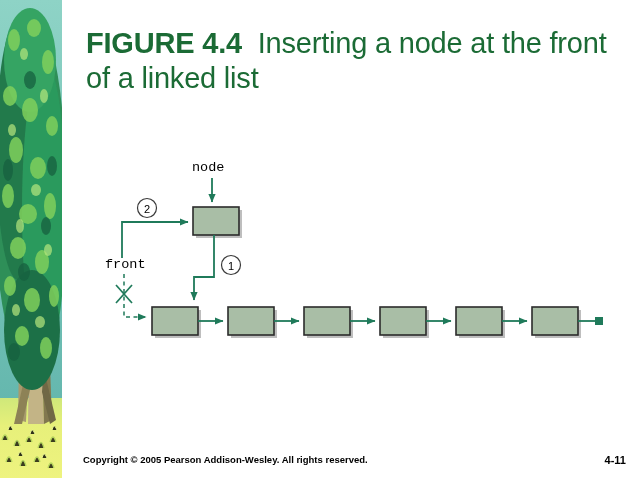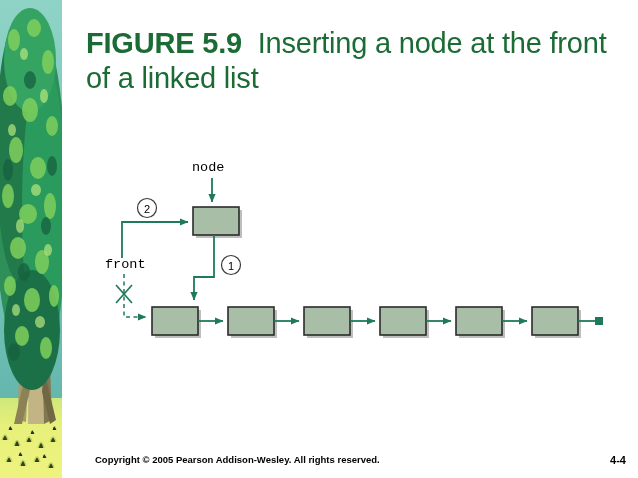--- a/index.html
+++ b/index.html
@@ -55,21 +55,21 @@
     left: 0;
     top: 140px;
     width: 580px;
     height: 230px;
   }
   #diagram svg { display: block; }
 
   
   #footer-copyright {
     position: absolute;
-    left: 33px;
+    left: 21px;
     bottom: 13px;
     font-size: 9.5px;
     font-weight: bold;
     color: #000000;
     white-space: nowrap;
   }
   #footer-pagenum {
     position: absolute;
     right: 12px;
     bottom: 12px;
@@ -175,21 +175,21 @@
       <path d="M52 430 q2 -8 5 0"></path>
       <path d="M18 456 q2 -8 5 0"></path>
       <path d="M42 458 q2 -8 5 0"></path>
     </g>
   </svg>
 </div>
 
 <div id="slide-content">
 
   <div id="slide-title">
-    <span class="fig-num">FIGURE 5.9</span><span>&nbsp;&nbsp;</span><span class="fig-rest">Inserting a node at the front of a linked list</span>
+    <span class="fig-num">FIGURE 4.4</span><span>&nbsp;&nbsp;</span><span class="fig-rest">Inserting a node at the front of a linked list</span>
   </div>
 
   <div id="diagram">
     <svg width="576" height="230" viewBox="0 0 576 230" xmlns="http://www.w3.org/2000/svg">
       <defs>
         <marker id="arrowHead" markerWidth="9" markerHeight="9" refX="8" refY="4.2" orient="auto" markerUnits="userSpaceOnUse">
           <path d="M0,0.6 L8.5,4.2 L0,7.8 z" fill="#1f7a5a"></path>
         </marker>
         <marker id="arrowHeadDash" markerWidth="9" markerHeight="9" refX="8" refY="4.2" orient="auto" markerUnits="userSpaceOnUse">
           <path d="M0,0.6 L8.5,4.2 L0,7.8 z" fill="#1f7a5a"></path>
@@ -246,15 +246,15 @@
         <line x1="364" y1="181" x2="389" y2="181" marker-end="url(#arrowHead)"></line>
         <line x1="440" y1="181" x2="465" y2="181" marker-end="url(#arrowHead)"></line>
         <line x1="516" y1="181" x2="537" y2="181"></line>
       </g>
 
       <rect x="533" y="177" width="8" height="8" fill="#1f7a5a"></rect>
     </svg>
   </div>
 
   <div id="footer-copyright">Copyright © 2005 Pearson Addison-Wesley. All rights reserved.</div>
-  <div id="footer-pagenum">4-4</div>
+  <div id="footer-pagenum">4-11</div>
 
 </div>
 
 </body></html>

